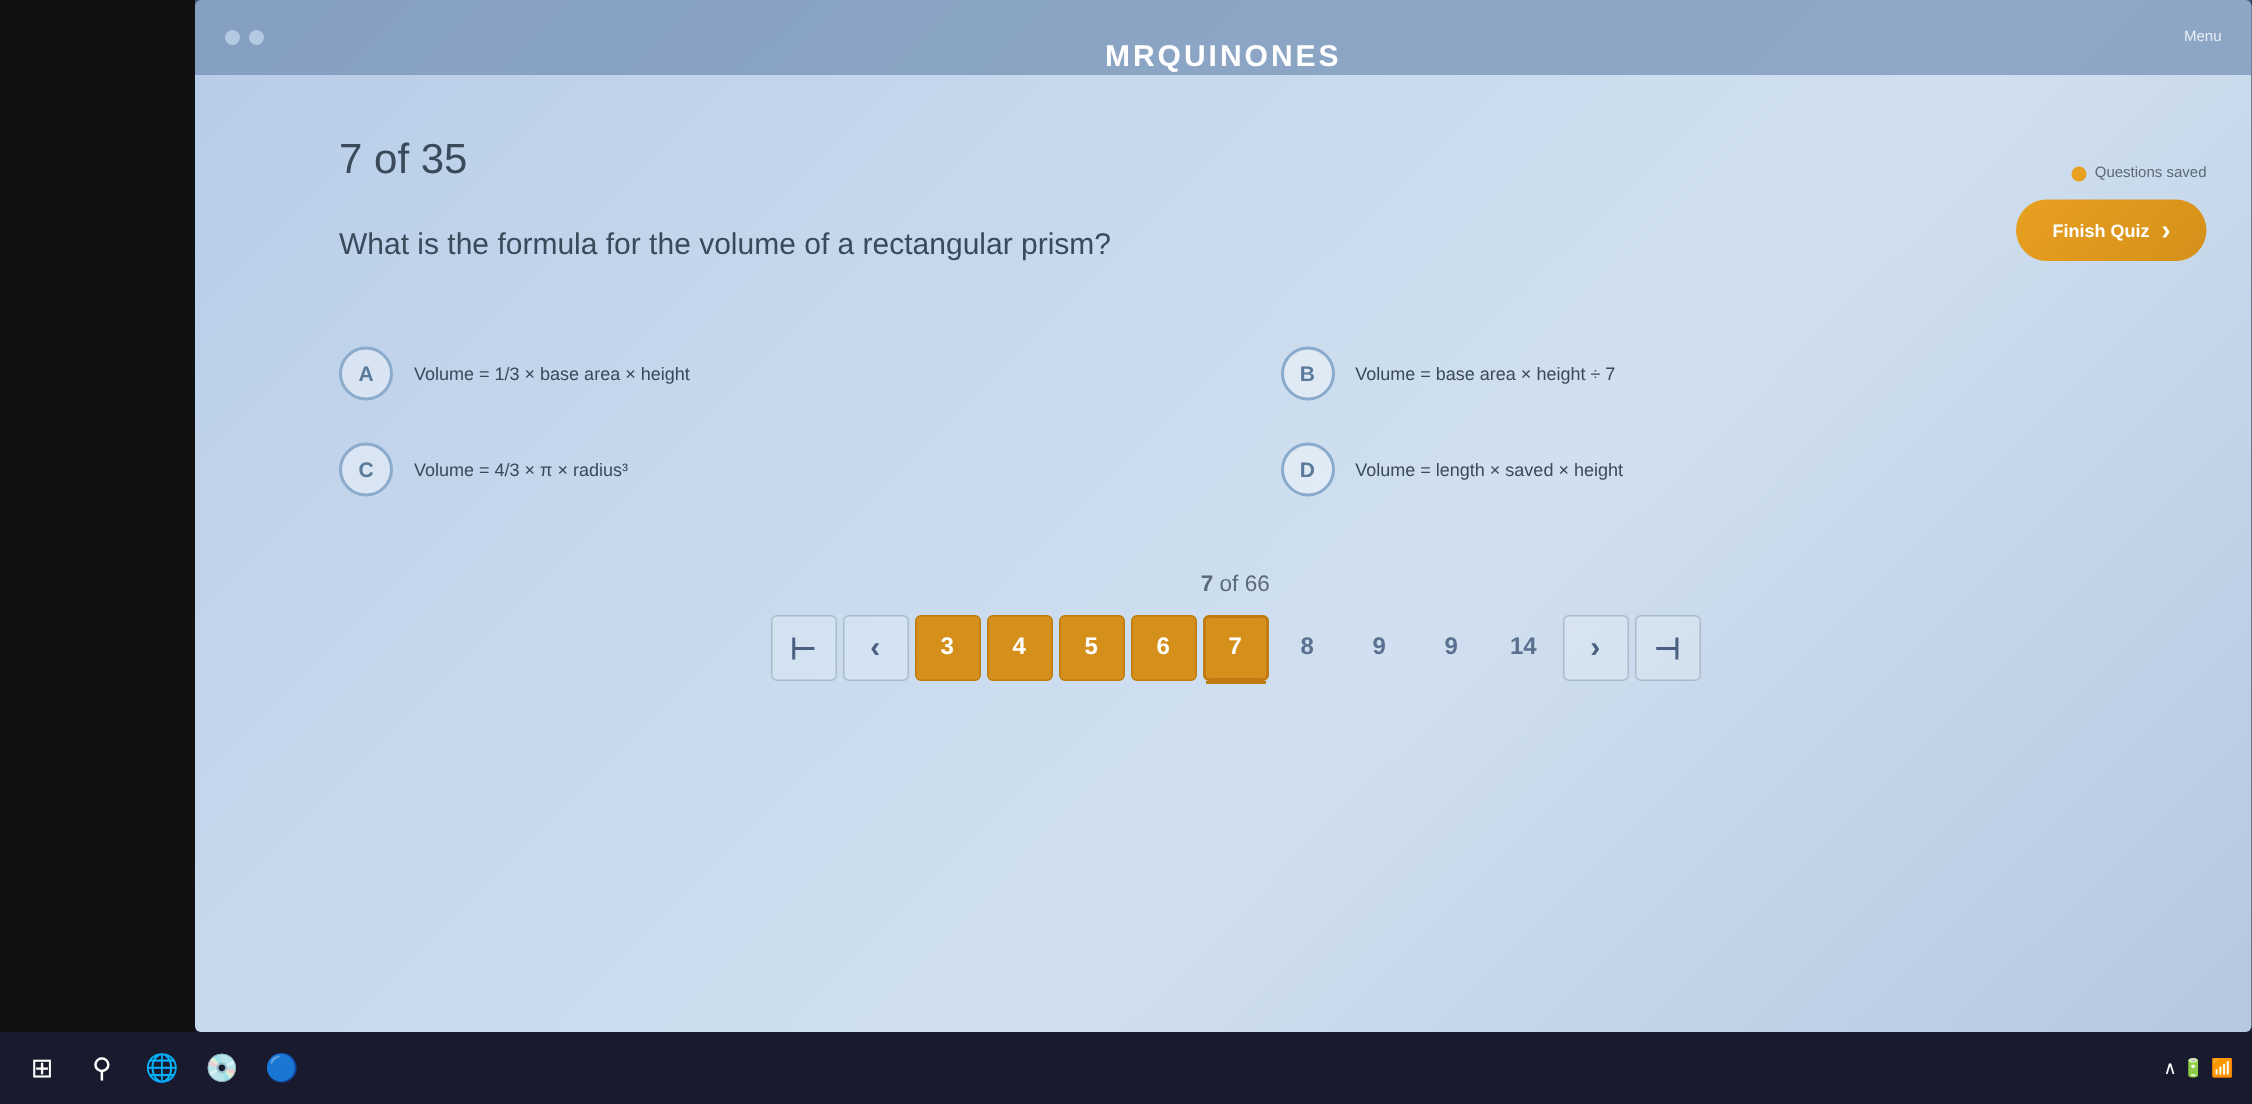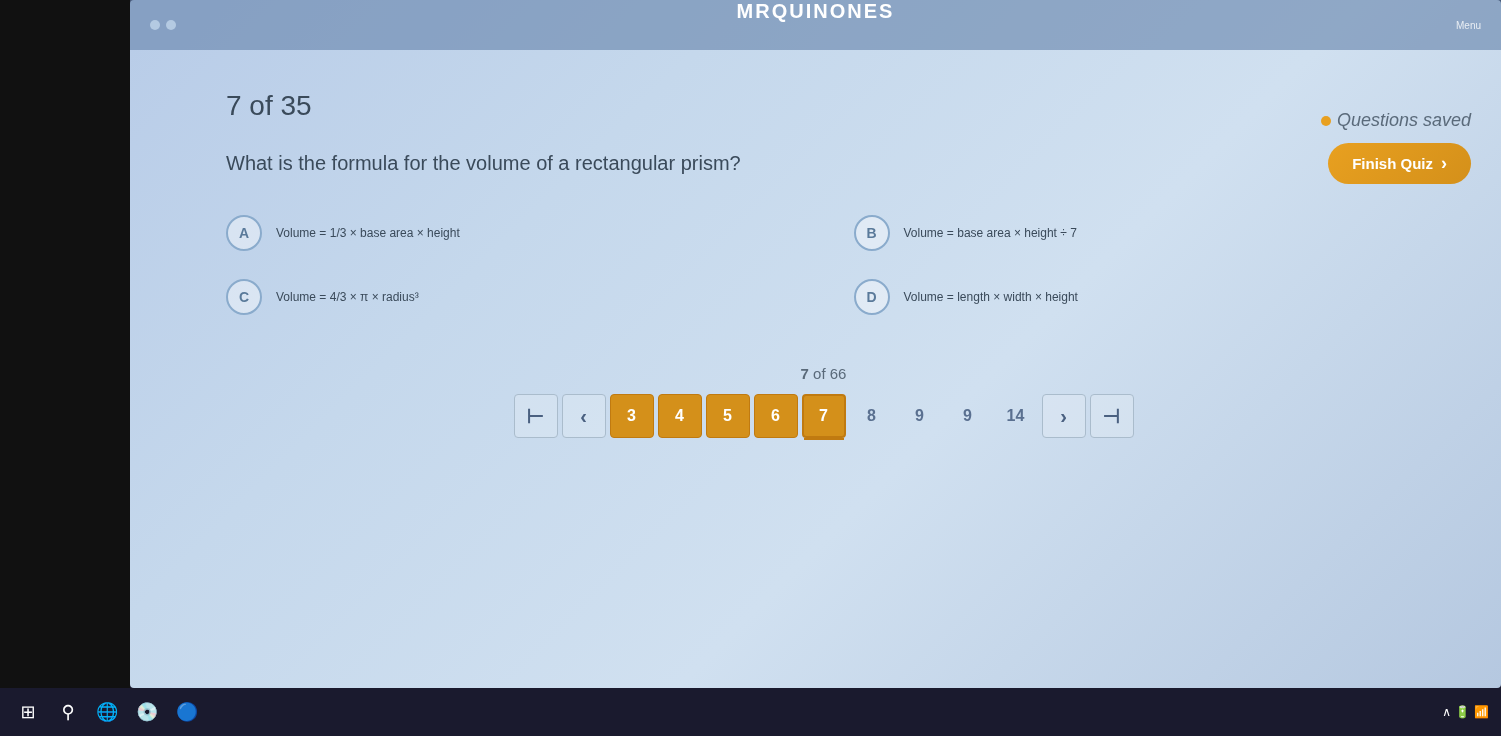--- a/index.html
+++ b/index.html
@@ -64,21 +64,21 @@
       background: linear-gradient(135deg, #b8cce8 0%, #c5d8ec 30%, #d0e0f0 60%, #b5c8e0 100%);
       border-radius: 4px;
     }
 
     
     .top-bar {
       width: 100%;
       height: 50px;
       background: rgba(100, 130, 170, 0.6);
       display: flex;
-      align-items: flex-start;
+      align-items: flex-end;
       justify-content: center;
       position: relative;
     }
 
     .top-bar-title {
       color: white;
       font-size: 20px;
       font-weight: 600;
       letter-spacing: 2px;
     }
@@ -130,57 +130,56 @@
       display: flex;
       flex-direction: column;
       align-items: flex-end;
       gap: 12px;
     }
 
     .status-indicator {
       display: flex;
       align-items: center;
       gap: 6px;
-      font-size: 18px;
+      font-size: 10px;
       color: #5a6a7a;
-      font-style: italic;
     }
 
     .status-dot {
       width: 10px;
       height: 10px;
       border-radius: 50%;
       background: #e8a020;
     }
 
     .finish-btn {
       background: linear-gradient(135deg, #e8a020, #d4901a);
       color: white;
       border: none;
       padding: 10px 24px;
       border-radius: 24px;
-      font-size: 15px;
+      font-size: 12px;
       font-weight: 600;
       cursor: pointer;
       display: flex;
       align-items: center;
       gap: 8px;
     }
 
     .finish-btn::after {
       content: '›';
       font-size: 18px;
     }
 
     
     .question-text {
       font-size: 20px;
       color: #3a4a5a;
       font-weight: 400;
-      margin-bottom: 40px;
+      margin-bottom: 56px;
       margin-top: 10px;
     }
 
     
     .answers-grid {
       display: grid;
       grid-template-columns: 1fr 1fr;
       gap: 28px 60px;
       margin-bottom: 50px;
     }
@@ -343,21 +342,21 @@
         <span class="answer-text">Volume = base area × height ÷ 7</span>
       </div>
 
       <div class="answer-option">
         <div class="answer-circle">C</div>
         <span class="answer-text">Volume = 4/3 × π × radius³</span>
       </div>
 
       <div class="answer-option">
         <div class="answer-circle">D</div>
-        <span class="answer-text">Volume = length × width × height</span>
+        <span class="answer-text">Volume = length × saved × height</span>
       </div>
 
     </div>
 
     <div class="pagination-area">
       <div class="pagination-label"><strong>7</strong> <span>of</span> <span>66</span></div>
       <div class="pagination-controls">
 
         <button class="page-btn nav-btn nav-arrow">⊢</button>
         <button class="page-btn nav-btn nav-arrow">‹</button>

